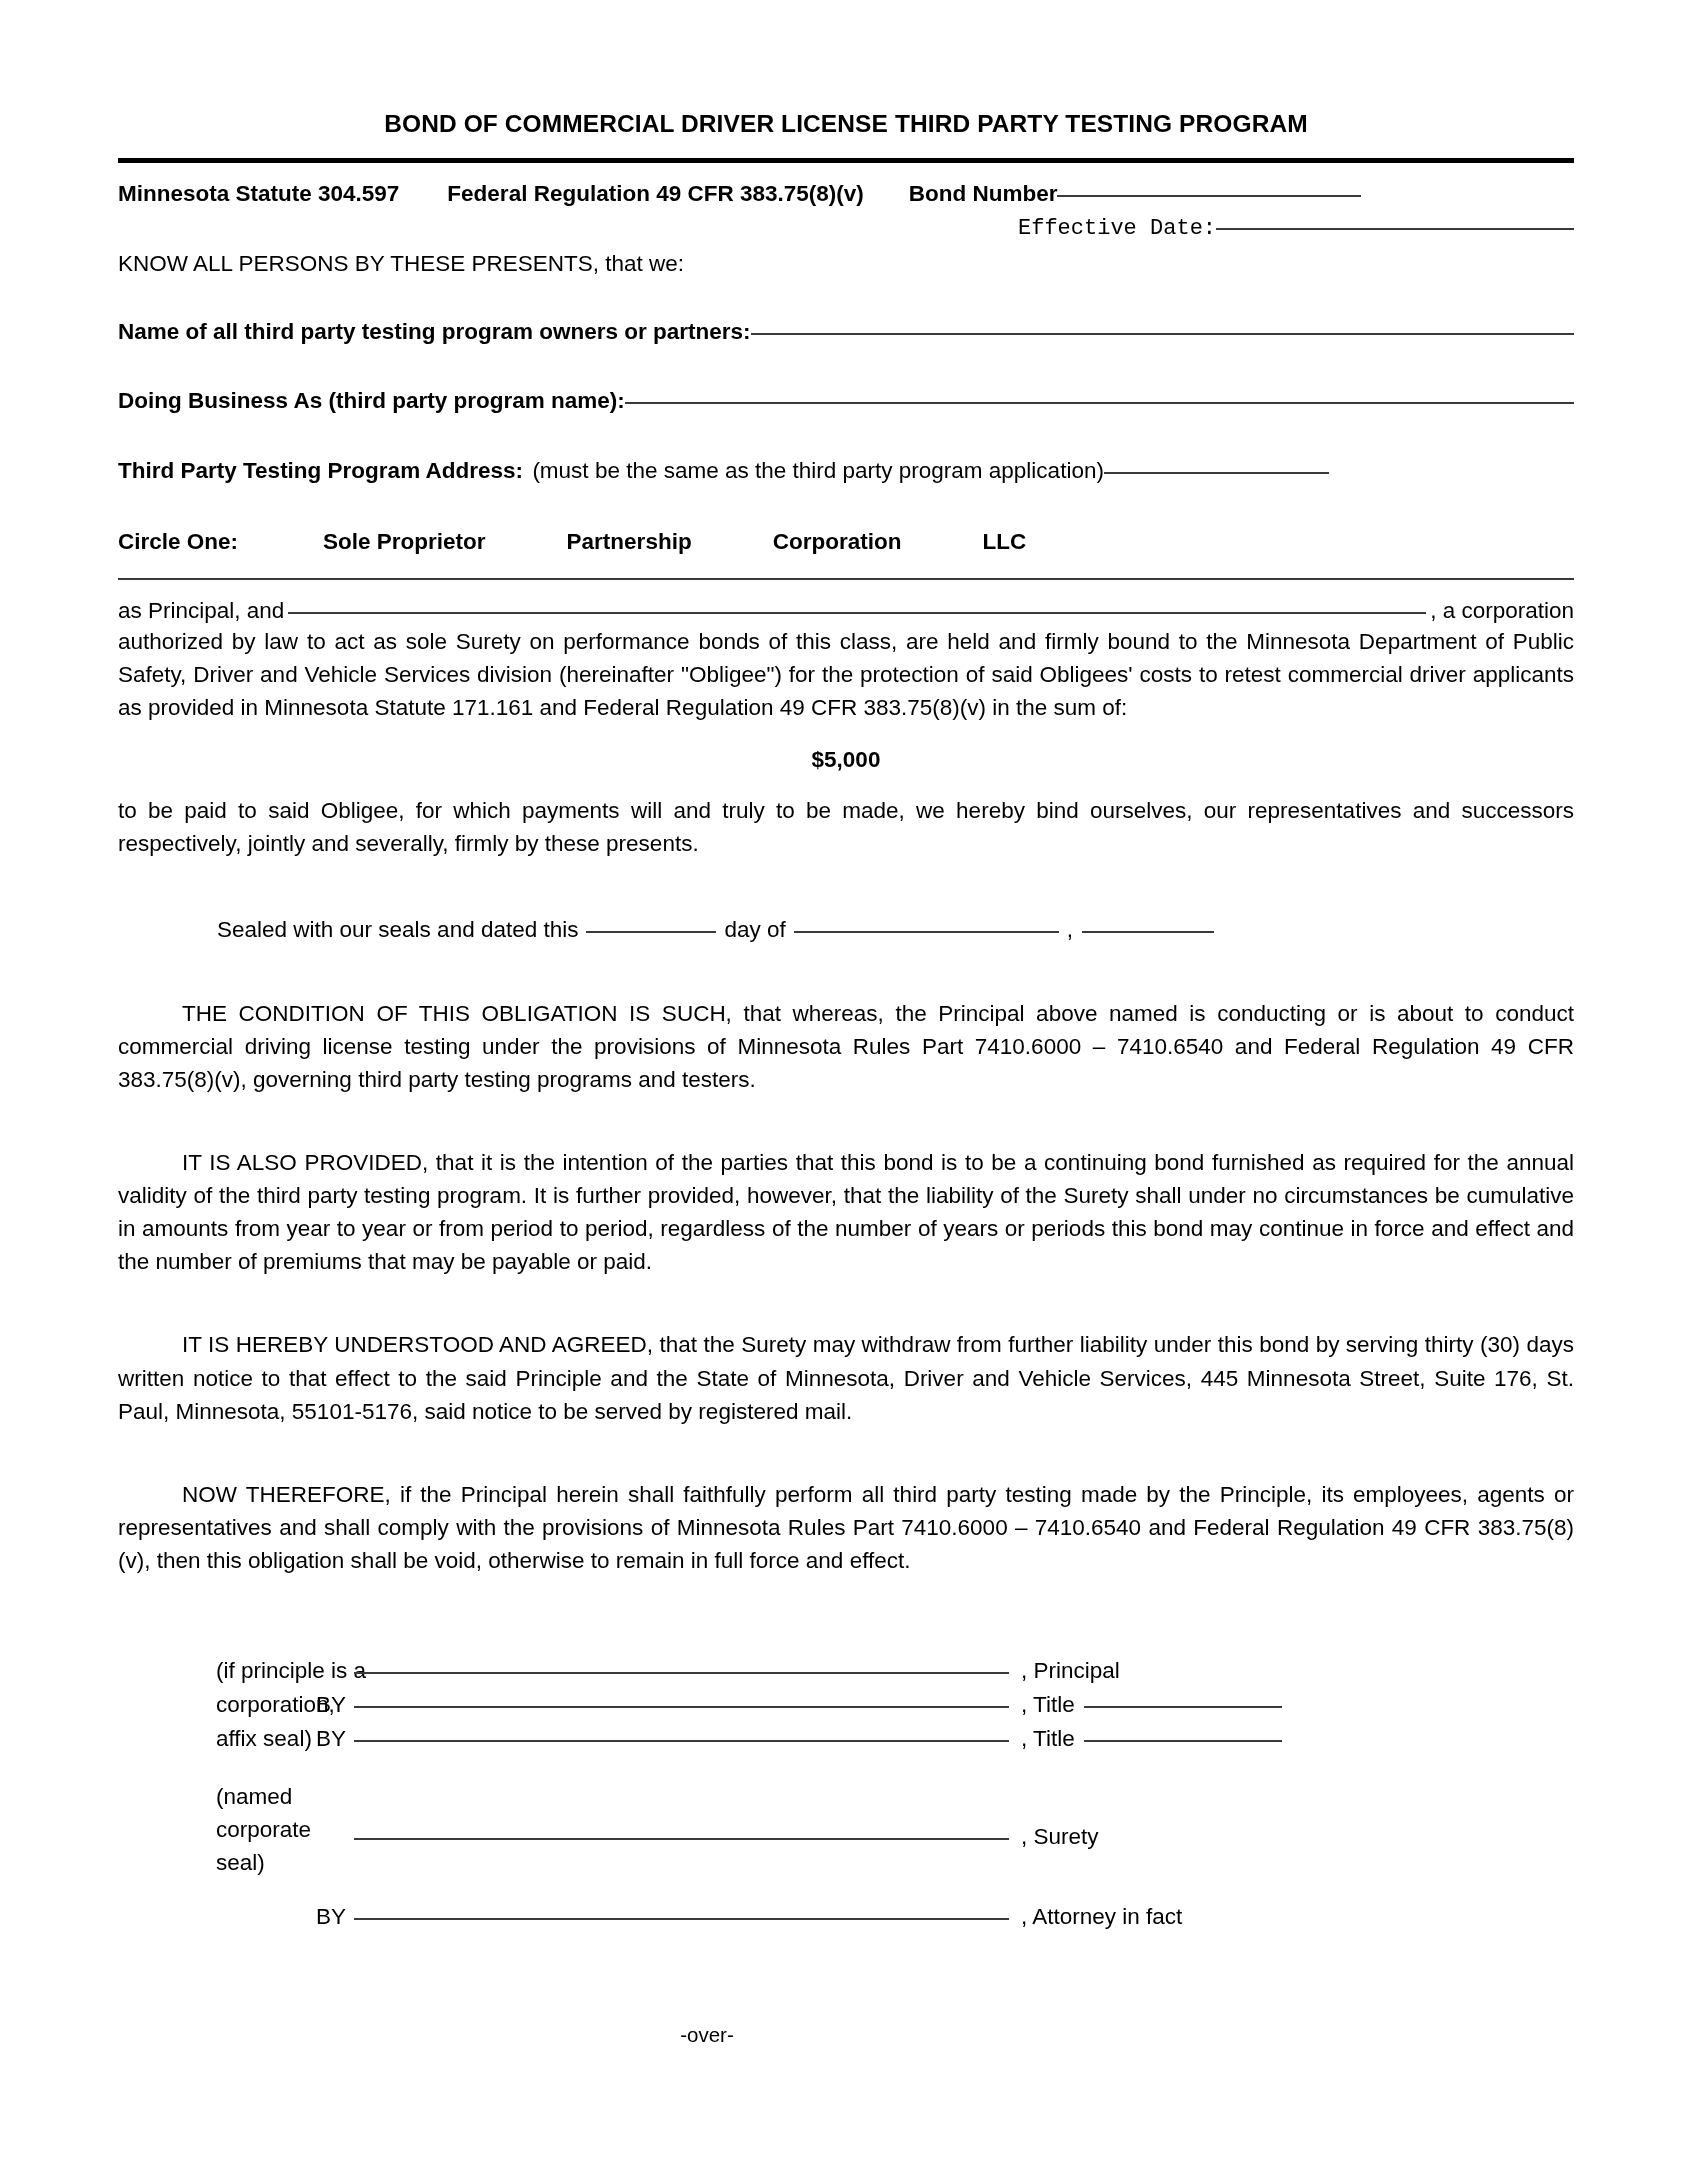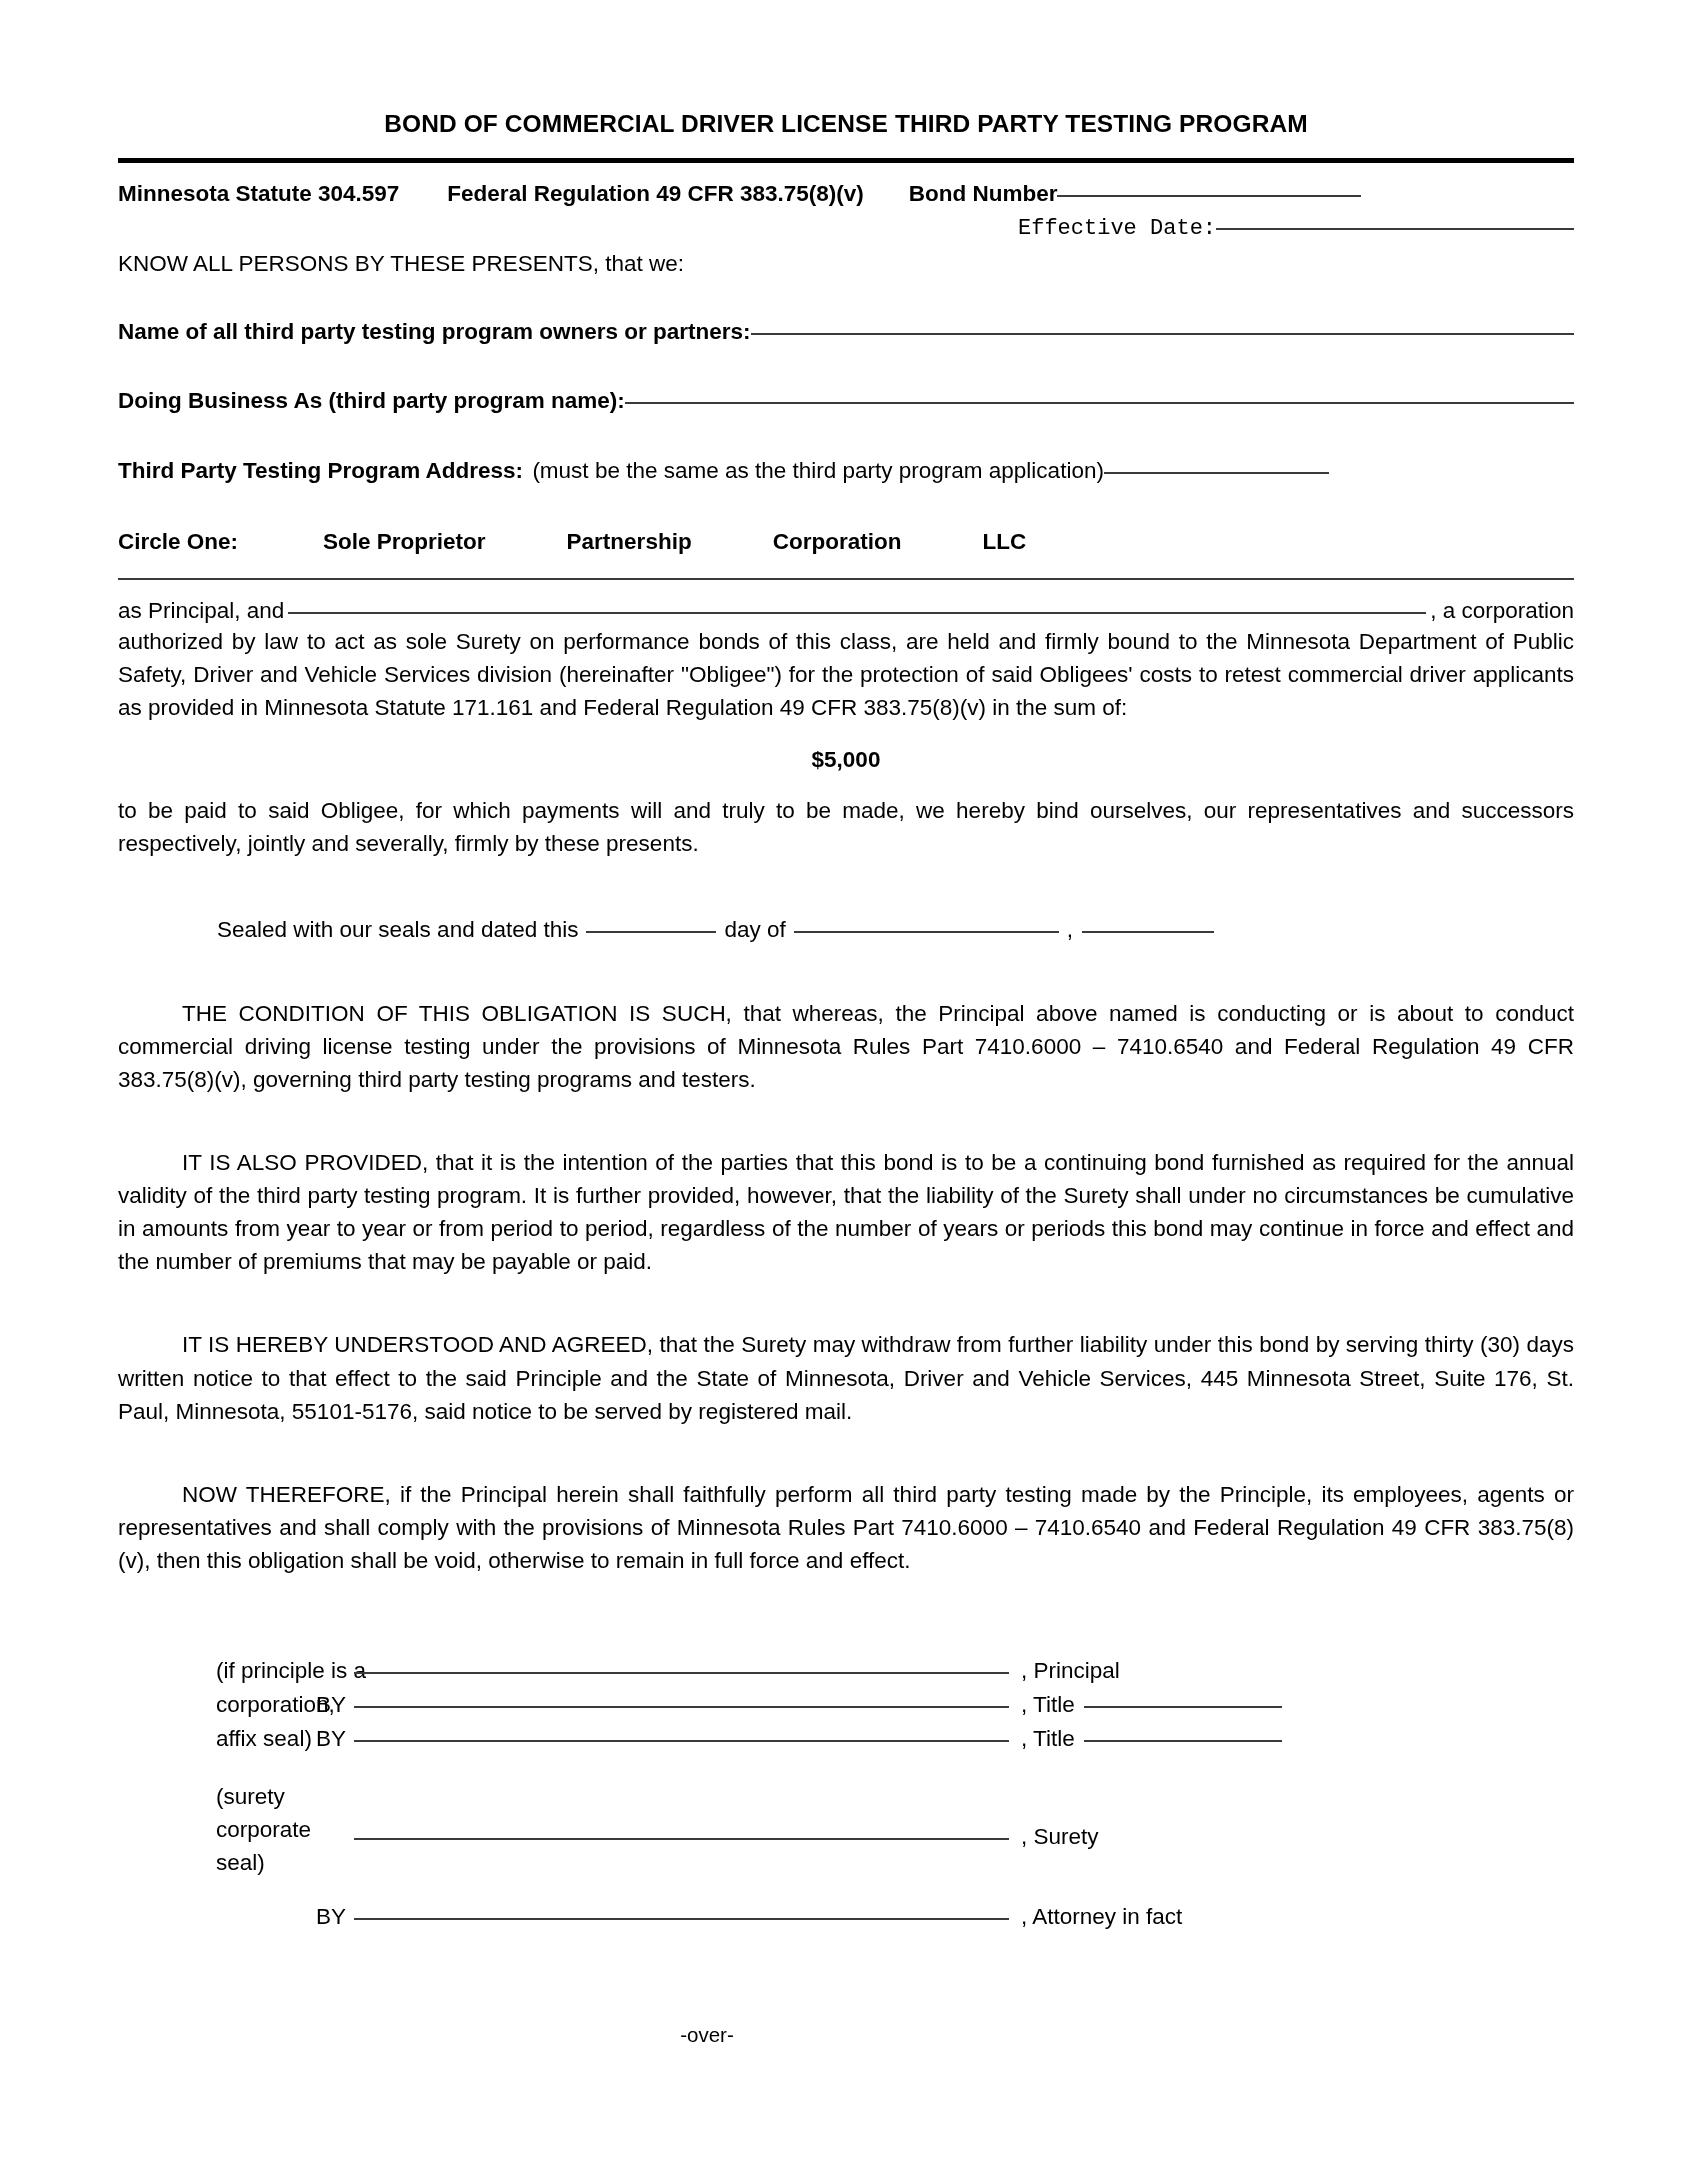--- a/index.html
+++ b/index.html
@@ -337,21 +337,21 @@
       <div class="sig-row">
         <span class="sig-left"></span>
         <span class="sig-by">BY</span>
         <span class="sig-line"></span>
         <span class="sig-label">
           <span>, Attorney in fact</span>
         </span>
       </div>
 
       <div class="surety-stack">
-        <div>(surety</div>
+        <div>(named</div>
         <div>corporate</div>
         <div>seal)</div>
       </div>
 
     </div>
 
     <div class="footer-over">-over-</div>
 
   </div>
 </div>

